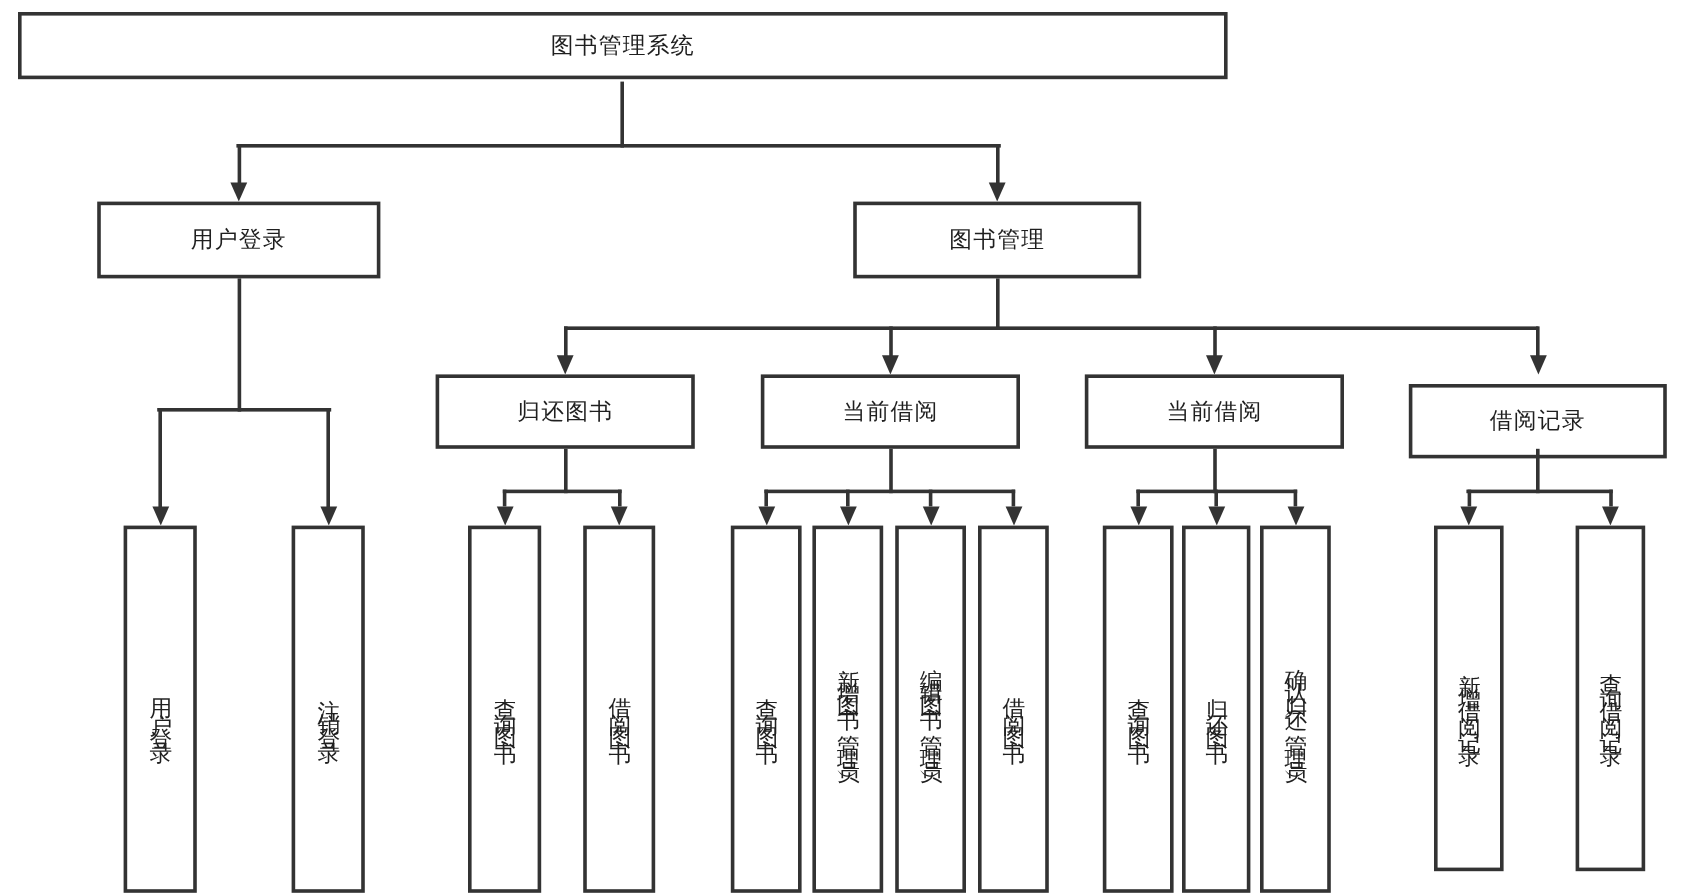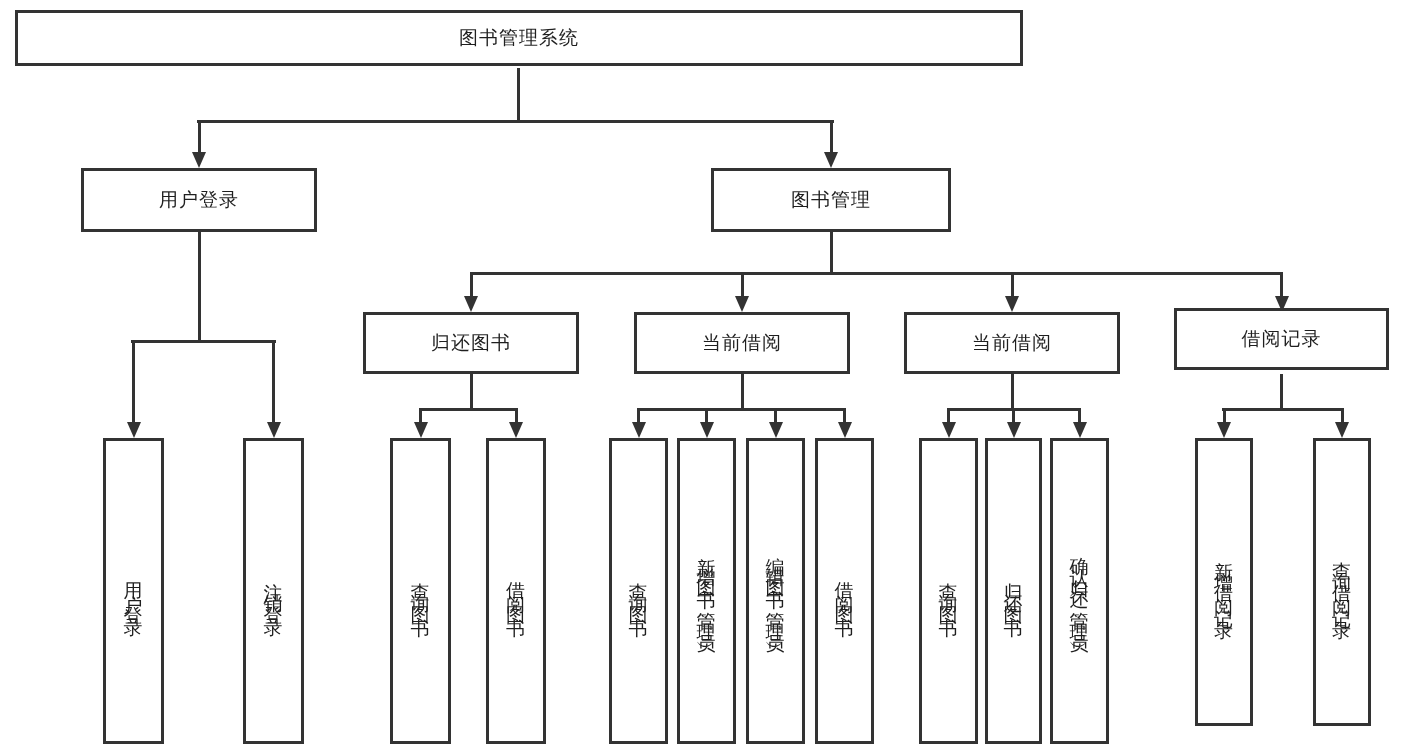--- a/index.html
+++ b/index.html
@@ -88,21 +88,21 @@
   <div class="vline" style="left:740.5px; top:272px; height:27px;"></div>
   <div class="arrow-down" style="left:735px; top:296px;"></div>
   <div class="vline" style="left:1010.5px; top:272px; height:27px;"></div>
   <div class="arrow-down" style="left:1005px; top:296px;"></div>
   <div class="vline" style="left:1280px; top:272px; height:27px;"></div>
   <div class="arrow-down" style="left:1274.5px; top:296px;"></div>
 
   <div class="box" style="left:363px; top:312px; width:216px; height:62px;">归还图书</div>
   <div class="box" style="left:634px; top:312px; width:216px; height:62px;">当前借阅</div>
   <div class="box" style="left:904px; top:312px; width:216px; height:62px;">当前借阅</div>
-  <div class="box" style="left:1174px; top:308px; width:215px; height:62px;">借阅记录</div>
+  <div class="box" style="left:1174px; top:320px; width:215px; height:62px;">借阅记录</div>
 
   <div class="vline" style="left:469.5px; top:374px; height:37px;"></div>
   <div class="hline" style="left:419px; top:408px; width:99px;"></div>
   <div class="vline" style="left:419px; top:408px; height:14px;"></div>
   <div class="arrow-down" style="left:413.5px; top:422px;"></div>
   <div class="vline" style="left:514.5px; top:408px; height:14px;"></div>
   <div class="arrow-down" style="left:509px; top:422px;"></div>
 
   <div class="vline" style="left:740.5px; top:374px; height:37px;"></div>
   <div class="hline" style="left:637px; top:408px; width:209px;"></div>

